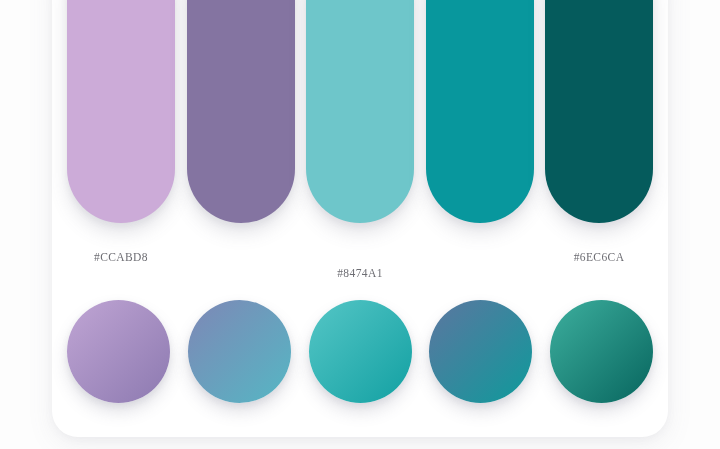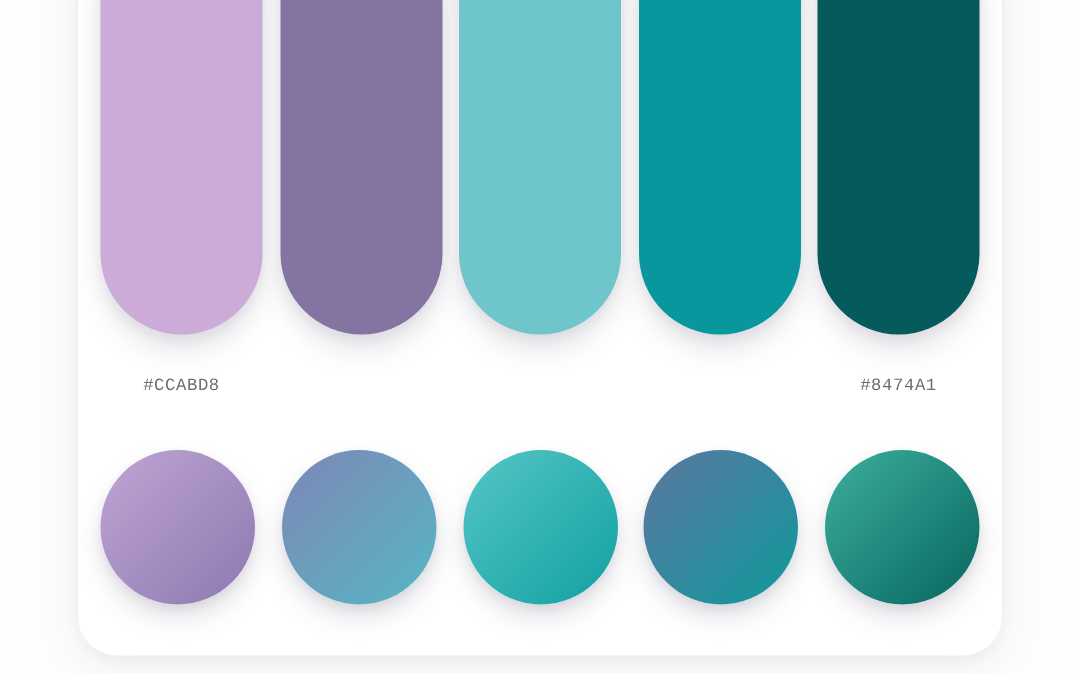--- a/index.html
+++ b/index.html
@@ -61,21 +61,21 @@
     width: 586px;
     display: flex;
     justify-content: space-between;
   }
   .hex-label {
     width: 108px;
     text-align: center;
     font-size: 11.5px;
     letter-spacing: 0.4px;
     color: #6d6d73;
-    font-family: Liberation Mono, monospace;
+    font-family: Liberation Serif, serif;
   }
 
   
   #circle-row {
     position: absolute;
     left: 67px;
     top: 300px;
     width: 586px;
     height: 103px;
     display: flex;
@@ -99,21 +99,22 @@
   <div id="swatch-row">
     <div class="swatch-pill" style="background: rgb(204, 171, 216);"></div>
     <div class="swatch-pill" style="background: rgb(132, 116, 161);"></div>
     <div class="swatch-pill" style="background: rgb(110, 198, 202);"></div>
     <div class="swatch-pill" style="background: rgb(8, 151, 157);"></div>
     <div class="swatch-pill" style="background: rgb(5, 91, 92);"></div>
   </div>
 
   <div id="hex-row">
     <div class="hex-label" style="color: rgb(109, 109, 115);">#CCABD8</div>
-    <div class="hex-label" style="color: rgb(109, 109, 115);">#8474A1</div>
+    <div class="hex-label" style="color: rgb(109, 109, 115); margin-top: 16px;">#8474A1</div>
+    <div class="hex-label" style="color: rgb(109, 109, 115);">#6EC6CA</div>
   </div>
 
   <div id="circle-row">
     <div class="gradient-circle" style="background: linear-gradient(135deg, rgb(192, 165, 212) 0%, rgb(140, 121, 176) 100%);"></div>
     <div class="gradient-circle" style="background: linear-gradient(135deg, rgb(126, 135, 182) 0%, rgb(85, 183, 196) 100%);"></div>
     <div class="gradient-circle" style="background: linear-gradient(135deg, rgb(85, 198, 198) 0%, rgb(18, 160, 162) 100%);"></div>
     <div class="gradient-circle" style="background: linear-gradient(135deg, rgb(92, 118, 160) 0%, rgb(14, 154, 155) 100%);"></div>
     <div class="gradient-circle" style="background: linear-gradient(135deg, rgb(61, 175, 158) 0%, rgb(7, 101, 94) 100%);"></div>
   </div>
 

